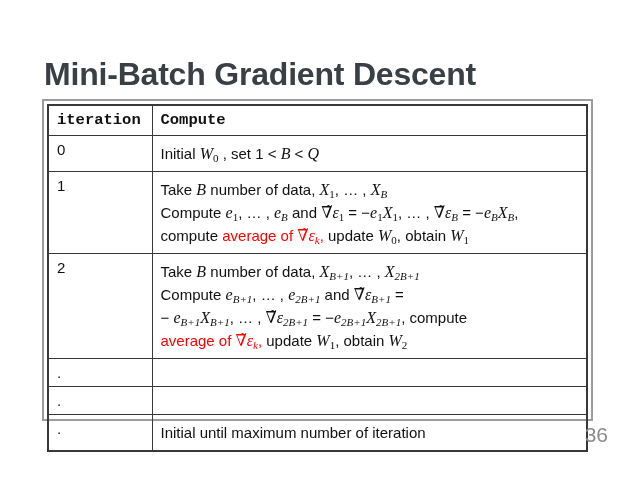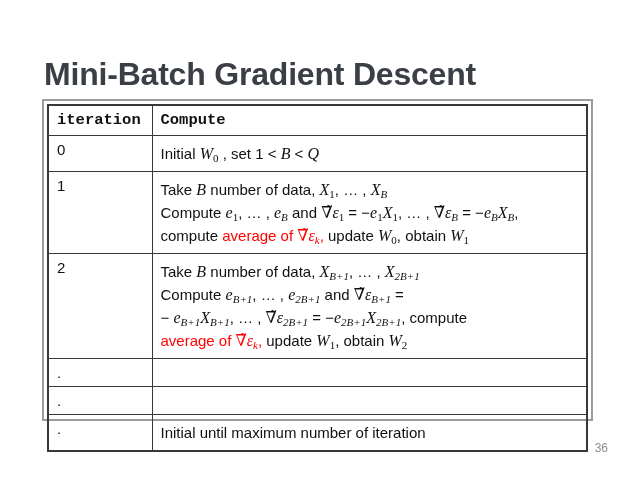--- a/index.html
+++ b/index.html
@@ -96,23 +96,23 @@
     font-size: 11px;
     vertical-align: -3px;
     line-height: 0;
   }
   .seg-r, .seg-ri, .seg-rsub {
     color: var(--red, #ff0000);
     margin-top: 8px;
   }
   .page-number {
     position: absolute;
-    top: 441px;
+    top: 423px;
     right: 30px;
-    font-size: 12px;
+    font-size: 21px;
     color: var(--page-number, #8c8c8c);
   }
 </style>
 </head>
 <body>
 
 <div class="slide">
 
   <div class="title">Mini-Batch Gradient Descent</div>
 

